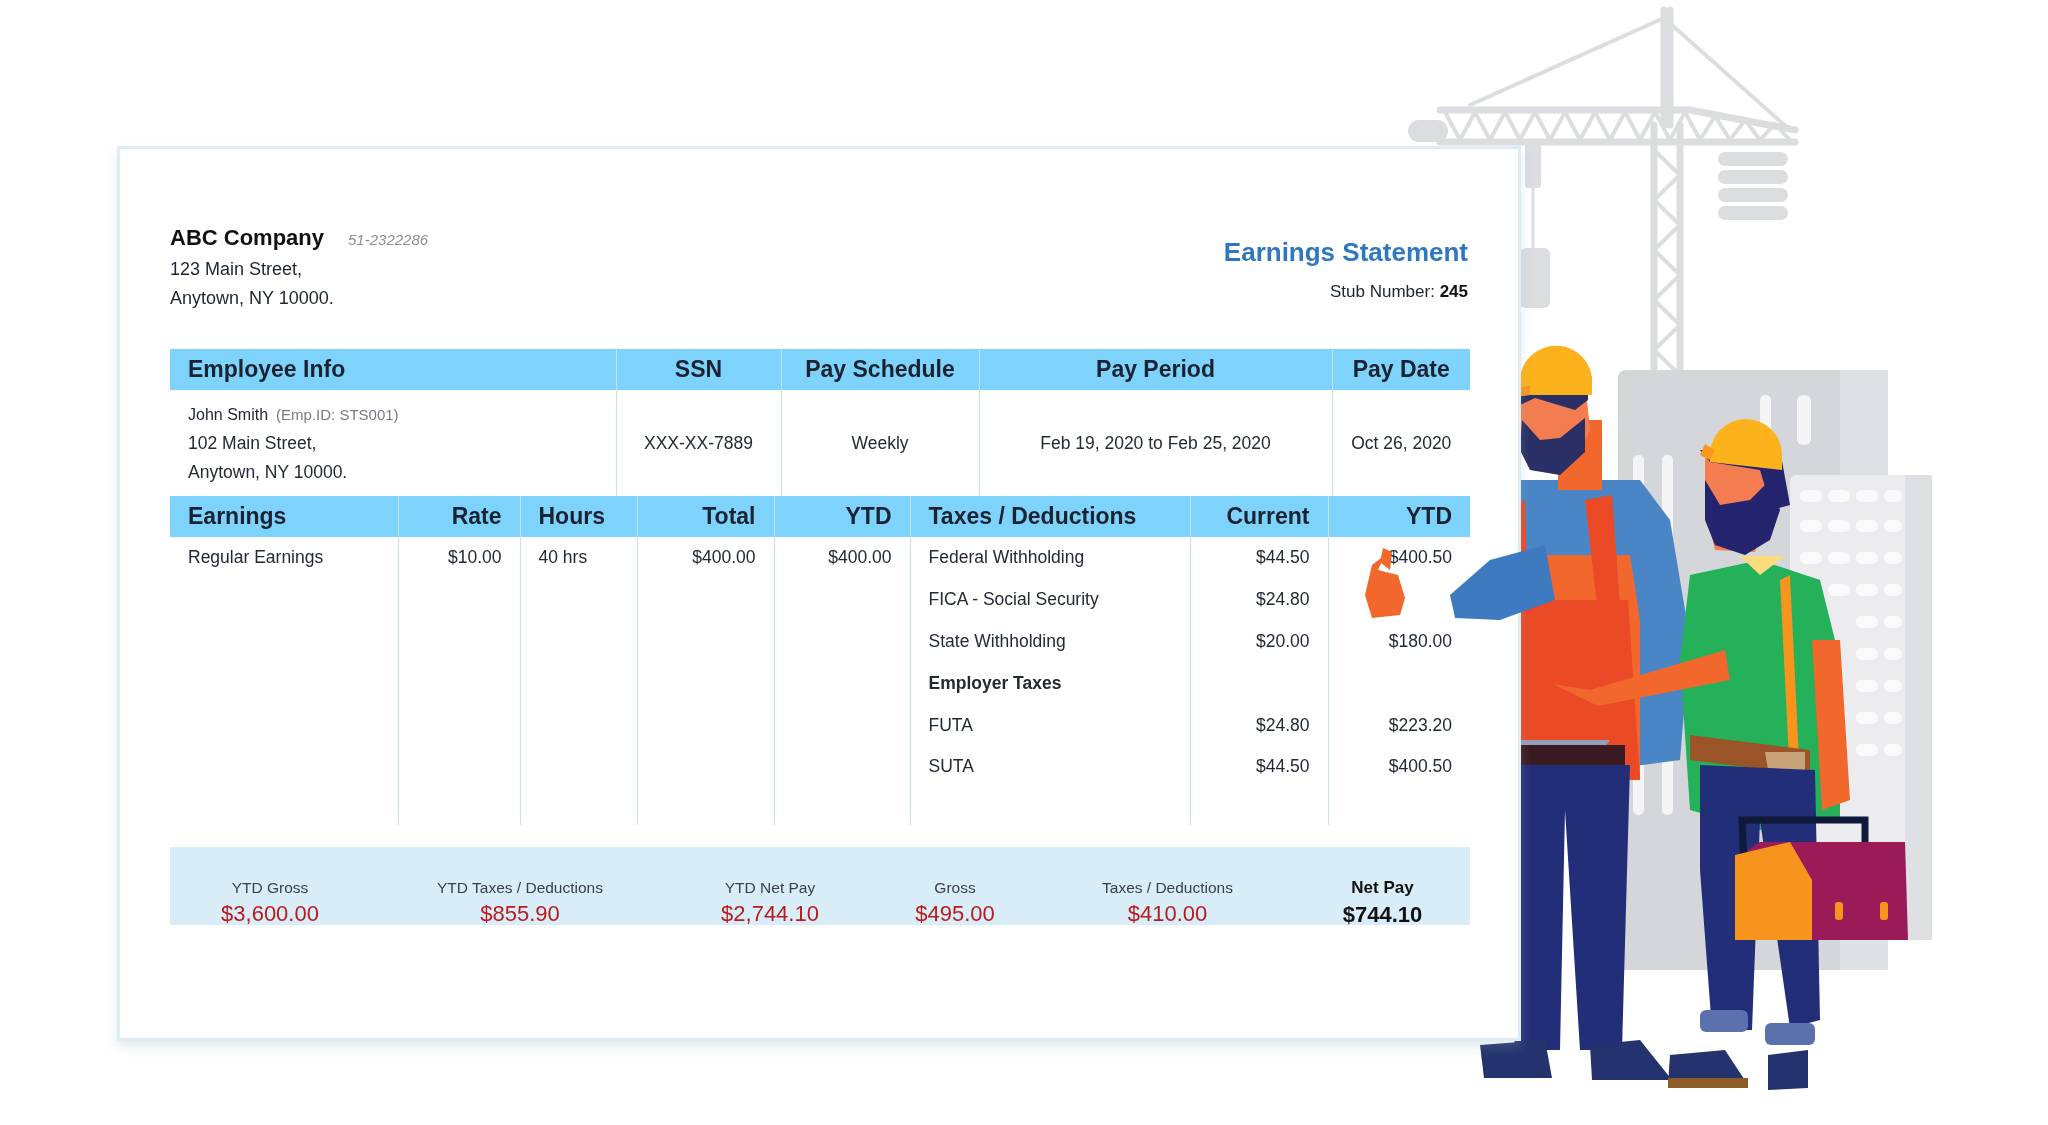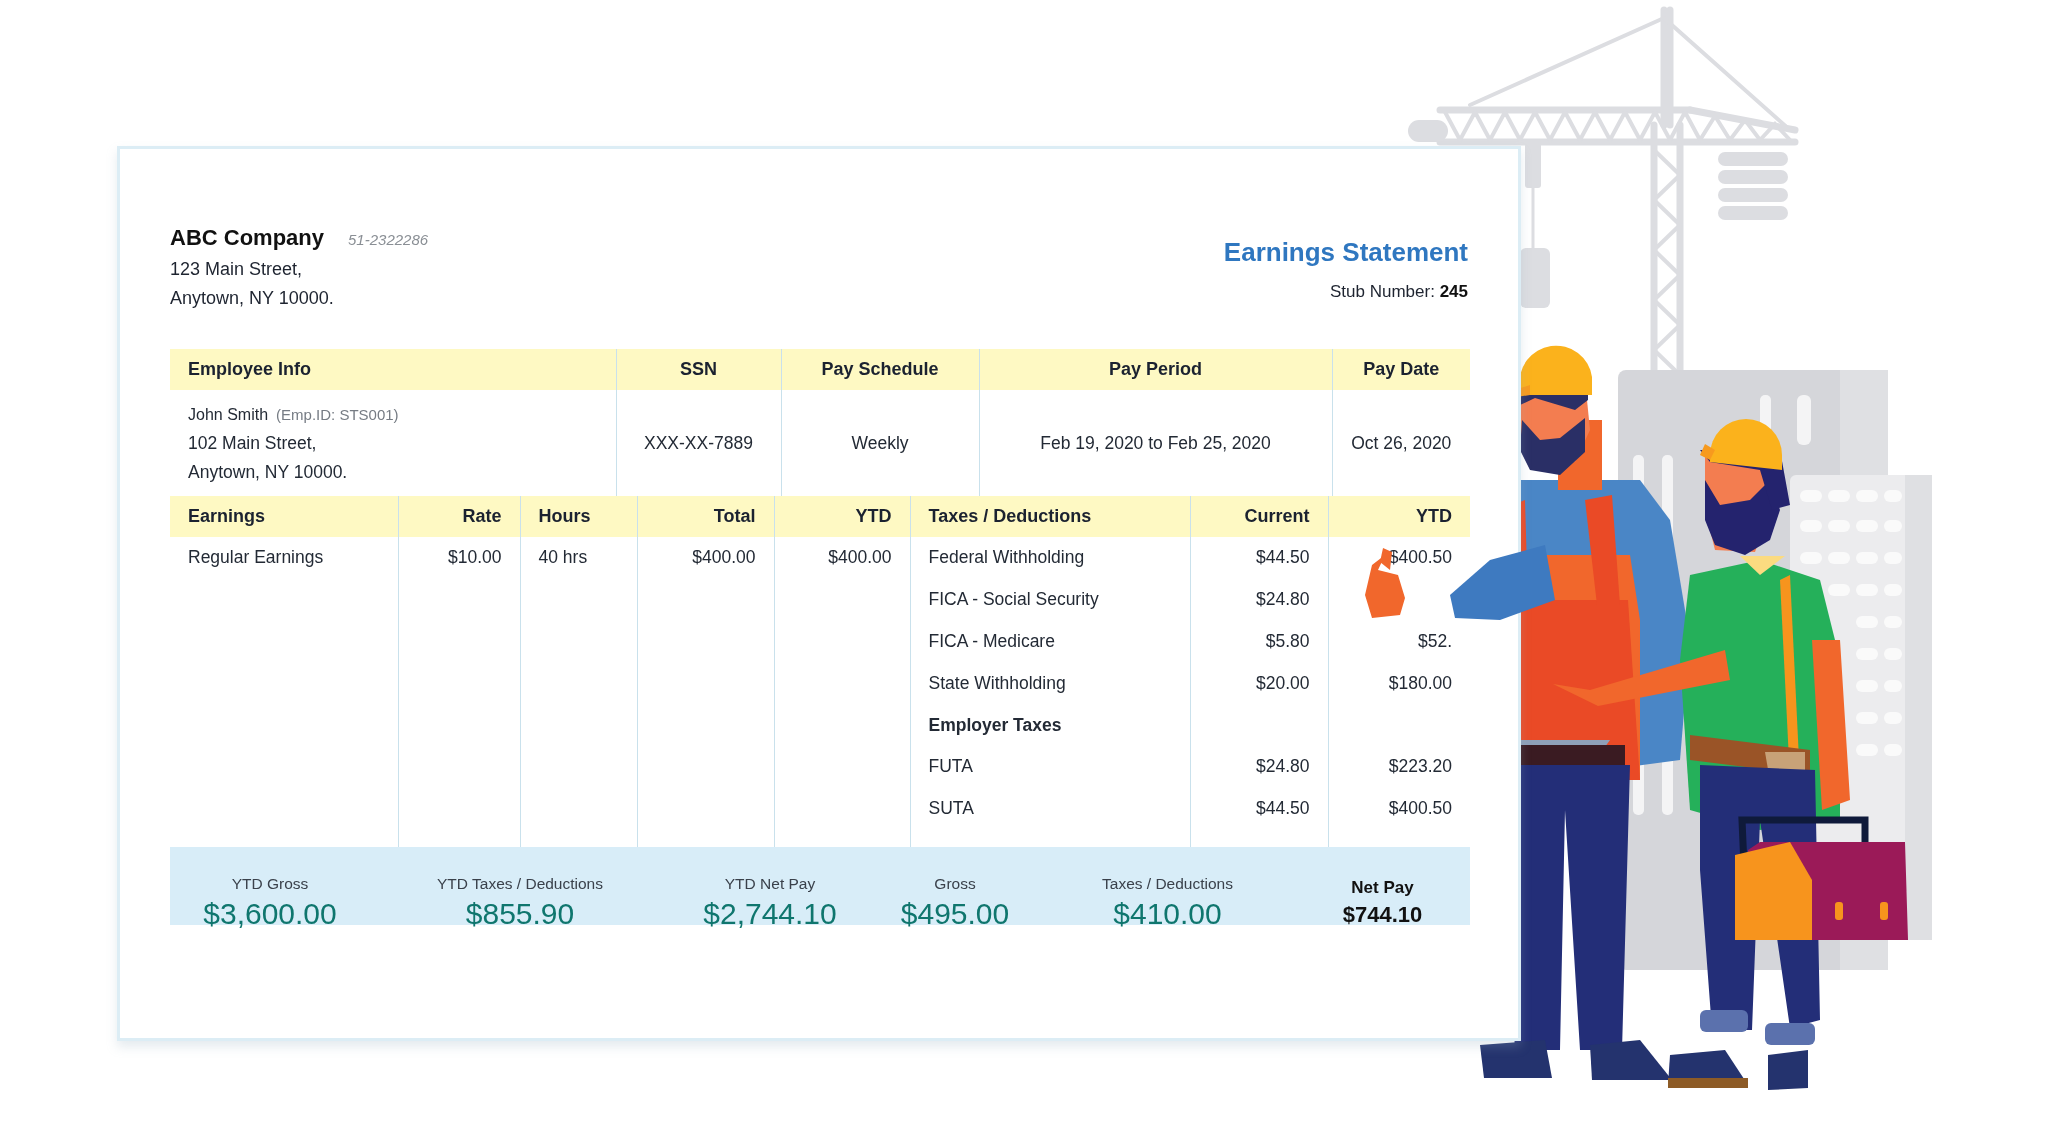--- a/index.html
+++ b/index.html
@@ -23,21 +23,21 @@
     .company-addr { font-size: 18px; line-height: 29px; color: #1e2430; margin-top: 4px; }
 
     .statement { position: absolute; right: 50px; top: 88px; text-align: right; }
     .statement-title { font-size: 26px; font-weight: bold; color: #2f77c0; }
     .stub { font-size: 17px; color: #1e2430; margin-top: 14px; }
     .stub b { font-weight: bold; color: #111; }
 
     
     .tbl { position: absolute; left: 50px; width: 1300px; border-collapse: collapse; table-layout: fixed; }
     .tbl th {
-      background: #fef9c3; font-size: 18px; font-weight: bold; color: #1b2230;
+      background: #7dd3fc; font-size: 23px; font-weight: bold; color: #1b2230;
       height: 41px; padding: 0 18px;
     }
     .tbl td { font-size: 17.5px; color: #232a35; padding: 0 18px; }
     .tbl .vl { border-left: 1.5px solid #c9e1ec; }
 
     #info { top: 200px; }
     #info td { height: 106px; vertical-align: middle; }
     .emp-name { font-size: 16px; }
     .emp-id { font-size: 15px; color: #767c84; margin-left: 8px; }
     .emp-addr { line-height: 29px; }
@@ -49,21 +49,21 @@
     .l { text-align: left; }
     .c { text-align: center; }
     .bold { font-weight: bold; color: #111; }
 
     .summary {
       position: absolute; left: 50px; top: 698px; width: 1300px; height: 78px;
       background: #d8edf8; display: flex; align-items: center;
     }
     .sum-cell { text-align: center; }
     .sum-label { font-size: 15.5px; color: #3a414b; margin-top: 34px; }
-    .sum-value { font-size: 30px; color: #0f766e; margin-top: 4px; }
+    .sum-value { font-size: 22px; color: #b91c1c; margin-top: 4px; }
     .sum-cell.net .sum-label { font-size: 17px; font-weight: bold; color: #111; }
     .sum-cell.net .sum-value { font-size: 22px; font-weight: bold; color: #111; }
   </style>
 </head>
 <body>
 
 <svg class="illus" viewBox="0 0 2048 1125" xmlns="http://www.w3.org/2000/svg">
   <g fill="none" stroke="#dcdde1" stroke-width="7" stroke-linecap="round">
 
     <line x1="1654" y1="125" x2="1654" y2="380"></line>
@@ -285,30 +285,20 @@
       <td class="l vl">FICA - Social Security</td>
       <td class="r vl">$24.80</td>
       <td class="r vl"></td>
     </tr>
     <tr>
       <td></td>
           <td class="vl"></td>
           <td class="vl"></td>
           <td class="vl"></td>
           <td class="vl"></td>
-      <td class="l vl">FICA - Medicare</td>
-      <td class="r vl">$5.80</td>
-      <td class="r vl">$52.</td>
-    </tr>
-    <tr>
-      <td></td>
-          <td class="vl"></td>
-          <td class="vl"></td>
-          <td class="vl"></td>
-          <td class="vl"></td>
       <td class="l vl">State Withholding</td>
       <td class="r vl">$20.00</td>
       <td class="r vl">$180.00</td>
     </tr>
     <tr>
       <td></td>
           <td class="vl"></td>
           <td class="vl"></td>
           <td class="vl"></td>
           <td class="vl"></td>

